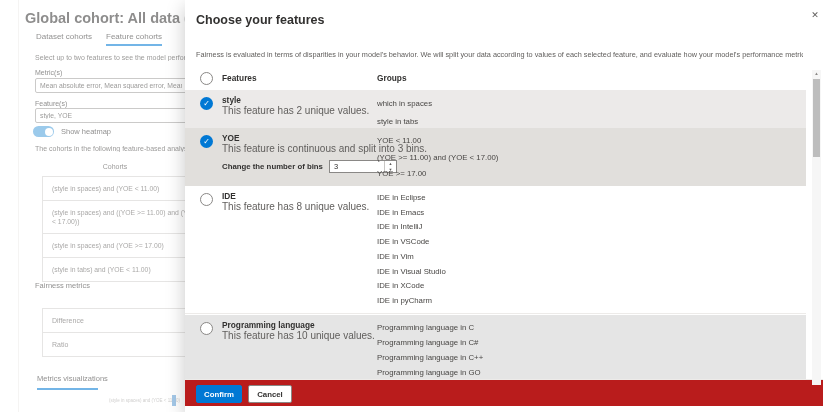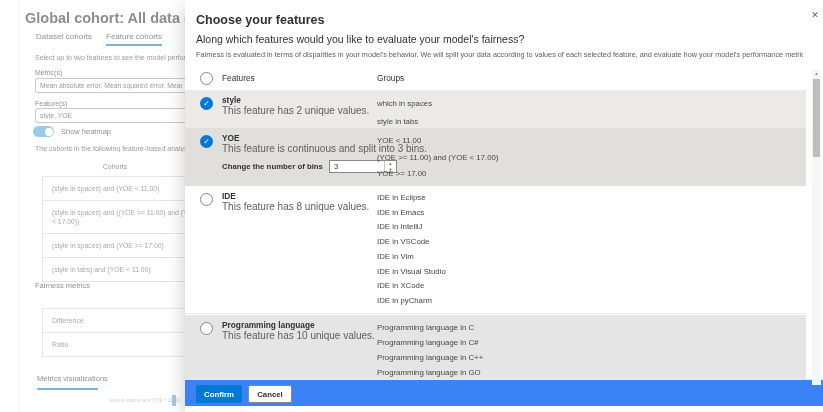--- a/index.html
+++ b/index.html
@@ -49,39 +49,39 @@
   .row-ide { top:186px; height:128px; background:#fff; border-bottom:1px solid #edebe9; }
   .row-pl { top:315px; height:70px; background:#e5e5e5; overflow:hidden; }
 
   .radio { position:absolute; left:15px; width:13px; height:13px; border-radius:50%; }
   .radio.unchecked { border:1px solid #8a8886; background:#fff; }
   .radio.checked { background:#0078d4; color:#fff; font-size:8px; line-height:13px; text-align:center; }
   .hdr-row .radio { top:4px; }
   .frow .radio { top:7px; }
   .col-feat { position:absolute; left:37px; top:5px; width:250px; }
   .col-groups { position:absolute; left:192px; top:5px; width:300px; }
-  .hdr-label { font-size:8.3px; font-weight:400; color:#323130; }
+  .hdr-label { font-size:8.3px; font-weight:700; color:#323130; }
   .hdr-feat { position:absolute; left:37px; top:5px; }
   .hdr-groups { position:absolute; left:192px; top:5px; }
   .feat-name { font-size:8.3px; font-weight:700; color:#323130; }
   .feat-desc { font-size:10px; color:#605e5c; }
   .group-item { font-size:7.8px; color:#484644; }
   .lh18 .group-item { line-height:18px; }
   .lh17 .group-item { line-height:16.5px; }
   .lh15a .group-item { line-height:14.7px; }
   .lh15b .group-item { line-height:15px; }
 
   .bins-line { display:flex; align-items:center; gap:6px; margin-top:6px; }
   .bins-label { font-size:7.8px; font-weight:700; color:#323130; white-space:nowrap;text-align:center; }
   .spinbox { width:68px; height:13px; border:1px solid #8a8886; background:#fff; display:flex; align-items:stretch; }
   .spin-value { flex:1; border:none; font-size:7.5px; padding:0 4px; font-family:inherit; color:#323130; min-width:0; }
   .spin-arrows { width:12px; border-left:1px solid #c8c6c4; display:flex; flex-direction:column; }
   .spin-arrows span { flex:1; font-size:4px; line-height:6px; text-align:center; color:#605e5c; cursor:pointer; }
 
-  .m-footer { position:absolute; left:0; right:0; top:379px; height:27px; background:#3b82f6; border-top:1px solid #edebe9; }
+  .m-footer { position:absolute; left:0; right:0; top:379px; height:27px; background:#b91c1c; border-top:1px solid #edebe9; }
   .btn-confirm { position:absolute; left:11px; top:5px; width:46px; height:18px; background:#0078d4; color:#fff; border:1px solid #0078d4; border-radius:2px; font-size:7.8px; font-weight:700; font-family:inherit; cursor:pointer; }
   .btn-cancel { position:absolute; left:63px; top:5px; width:44px; height:18px; background:#fff; color:#323130; border:1px solid #8a8886; border-radius:2px; font-size:7.8px; font-weight:700; font-family:inherit; cursor:pointer; }
 
   .scrollbar { position:absolute; right:2px; top:70px; width:9px; height:315px; background:#f6f6f6; }
   .scroll-arrow { display:block; width:9px; height:8px; font-size:4.5px; line-height:8px; text-align:center; color:#8a8886; }
   .scroll-thumb { position:absolute; left:1px; top:9px; width:7px; height:78px; background:#bdbdbd; }
 </style>
 </head>
 <body>
 
@@ -132,21 +132,20 @@
     <div class="axis-label">(style in spaces) and (YOE &lt; 11.00)</div>
     <div class="chart-bar-fragment"></div>
 
     <div class="dim"></div>
   </div>
 
   <div class="modal">
     <button class="close-btn">✕</button>
 
     <div class="m-title">Choose your features</div>
-    <div class="m-subtitle">Along which features would you like to evaluate your model's fairness?</div>
     <div class="m-desc">Fairness is evaluated in terms of disparities in your model's behavior. We will split your data according to values of each selected feature, and evaluate how your model's performance metrics differ across these splits.</div>
 
     <div class="hdr-row">
       <span class="radio unchecked"></span>
       <span class="hdr-label hdr-feat">Features</span>
       <span class="hdr-label hdr-groups">Groups</span>
     </div>
 
     <div class="frow row-style">
       <span class="radio checked">✓</span>

